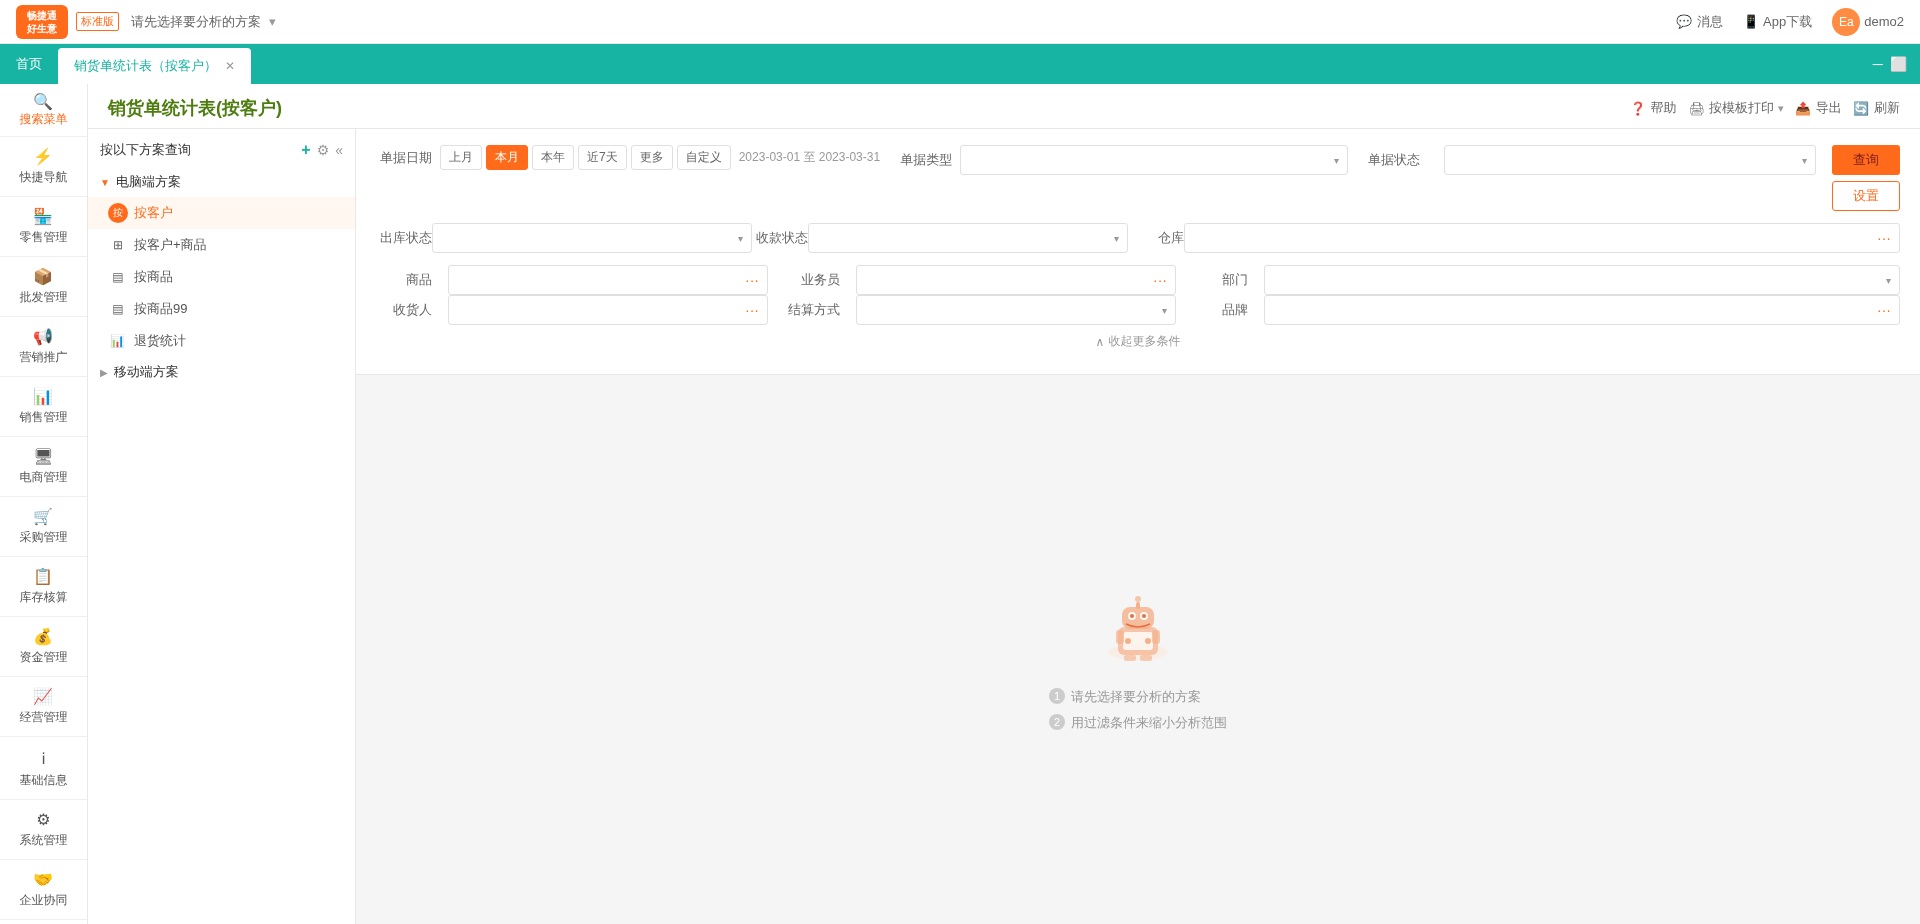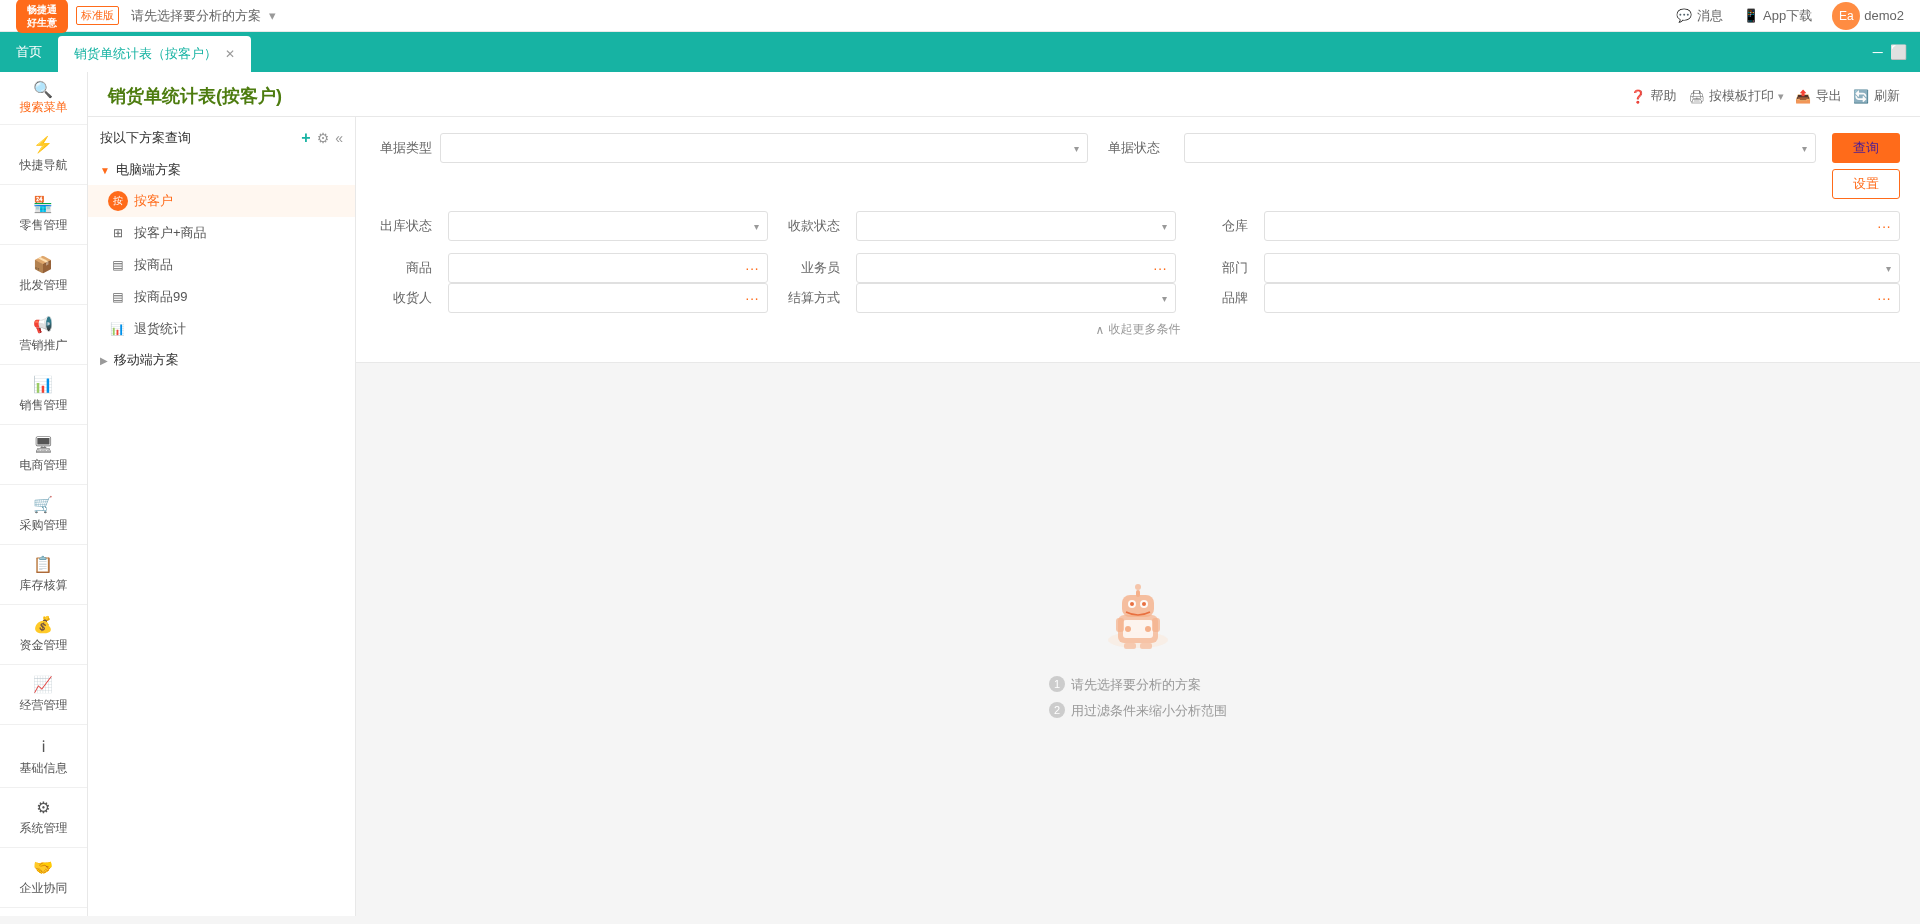--- a/index.html
+++ b/index.html
@@ -1,19 +1,19 @@
 <!DOCTYPE html>
 <html><head>
   <meta charset="utf-8">
   <style>
     * { margin: 0; padding: 0; box-sizing: border-box; }
     body { font-family: 'Microsoft YaHei', Arial, sans-serif; font-size: 13px; background: #f5f5f5; color: #333; width: 1920px; min-height: 924px; overflow-x: hidden; }
 
     
-    .top-bar { height: 32px; background: #fff; display: flex; align-items: center; padding: 0 16px; border-bottom: 1px solid #e8e8e8; justify-content: space-between; }
+    .top-bar { height: 44px; background: #fff; display: flex; align-items: center; padding: 0 16px; border-bottom: 1px solid #e8e8e8; justify-content: space-between; }
     .top-bar-left { display: flex; align-items: center; gap: 8px; }
     .logo { width: 52px; height: 34px; background: #ff6b1a; border-radius: 6px; display: flex; align-items: center; justify-content: center; color: #fff; font-size: 11px; font-weight: bold; line-height: 1.2; text-align: center; }
     .top-bar-right { display: flex; align-items: center; gap: 20px; color: #666; font-size: 13px; }
     .top-bar-right .item { display: flex; align-items: center; gap: 4px; cursor: pointer; }
     .avatar { width: 28px; height: 28px; border-radius: 50%; background: #ff8c42; display: flex; align-items: center; justify-content: center; color: #fff; font-size: 12px; }
 
     
     .nav-tabs { height: 40px; background: #17b3a3; display: flex; align-items: center; padding: 0 0; }
     .nav-tab { height: 40px; padding: 0 16px; display: flex; align-items: center; cursor: pointer; color: #fff; font-size: 13px; white-space: nowrap; }
     .nav-tab.home { background: transparent; }
@@ -72,21 +72,21 @@
     .collapse-btn { text-align: center; padding: 8px; color: #999; font-size: 12px; cursor: pointer; display: flex; align-items: center; justify-content: center; gap: 4px; }
 
     
     .empty-state { flex: 1; display: flex; flex-direction: column; align-items: center; justify-content: center; gap: 16px; }
     .empty-icon { width: 100px; height: 100px; }
     .empty-tips { color: #999; font-size: 13px; display: flex; flex-direction: column; gap: 8px; }
     .empty-tip { display: flex; align-items: flex-start; gap: 6px; }
     .tip-num { width: 16px; height: 16px; border-radius: 50%; background: #ccc; color: #fff; font-size: 11px; display: flex; align-items: center; justify-content: center; flex-shrink: 0; }
 
     
-    .query-btn { background: #ff6b1a; color: #4c1d95; border: none; padding: 6px 20px; border-radius: 3px; cursor: pointer; font-size: 13px; }
+    .query-btn { background: #ff6b1a; color: #7f1d1d; border: none; padding: 6px 20px; border-radius: 3px; cursor: pointer; font-size: 13px; }
     .setting-btn { background: #fff; color: #ff6b1a; border: 1px solid #ff6b1a; padding: 5px 20px; border-radius: 3px; cursor: pointer; font-size: 13px; }
 
     .filter-actions { display: flex; flex-direction: column; gap: 6px; margin-left: auto; }
 
     .dropdown-arrow { color: #999; font-size: 11px; }
   </style>
 </head>
 <body>
 
 <div class="top-bar">
@@ -265,41 +265,53 @@
             <span>移动端方案</span>
           </div>
         </div>
       </div>
 
       <div class="right-panel">
 
         <div class="filter-area">
 
           <div style="display:flex;align-items:flex-start;gap:16px;">
+            <div style="flex:none;display:flex;align-items:center;gap:8px;">
+              <span class="filter-label">单据日期</span>
+              <div class="date-btns">
+                <button class="date-btn">上月</button>
+                <button class="date-btn active">本月</button>
+                <button class="date-btn">本年</button>
+                <button class="date-btn">近7天</button>
+                <button class="date-btn">更多</button>
+                <button class="date-btn">自定义</button>
+              </div>
+              <span class="date-range">2023-03-01 至 2023-03-31</span>
+            </div>
             <div style="flex:1;display:flex;align-items:center;gap:8px;">
               <span class="filter-label">单据类型</span>
               <div class="select-control" style="min-width:200px;">
                 <span></span>
                 <span class="arrow">▾</span>
               </div>
             </div>
             <div style="flex:1;display:flex;align-items:center;gap:24px;">
               <span class="filter-label">单据状态</span>
               <div class="select-control" style="min-width:200px;">
                 <span></span>
                 <span class="arrow">▾</span>
               </div>
             </div>
             <div class="filter-actions">
               <button class="query-btn">查询</button>
               <button class="setting-btn">设置</button>
             </div>
           </div>
 
-          <div style="display:flex;align-items:center;gap:16px;margin-top:12px;">
+          <div style="display:flex;align-items:center;gap:0;margin-top:12px;">
             <span class="filter-label">出库状态</span>
             <div class="select-control" style="flex:1;max-width:320px;">
               <span></span>
               <span class="arrow">▾</span>
             </div>
             <span class="filter-label">收款状态</span>
             <div class="select-control" style="flex:1;max-width:320px;">
               <span></span>
               <span class="arrow">▾</span>
             </div>

